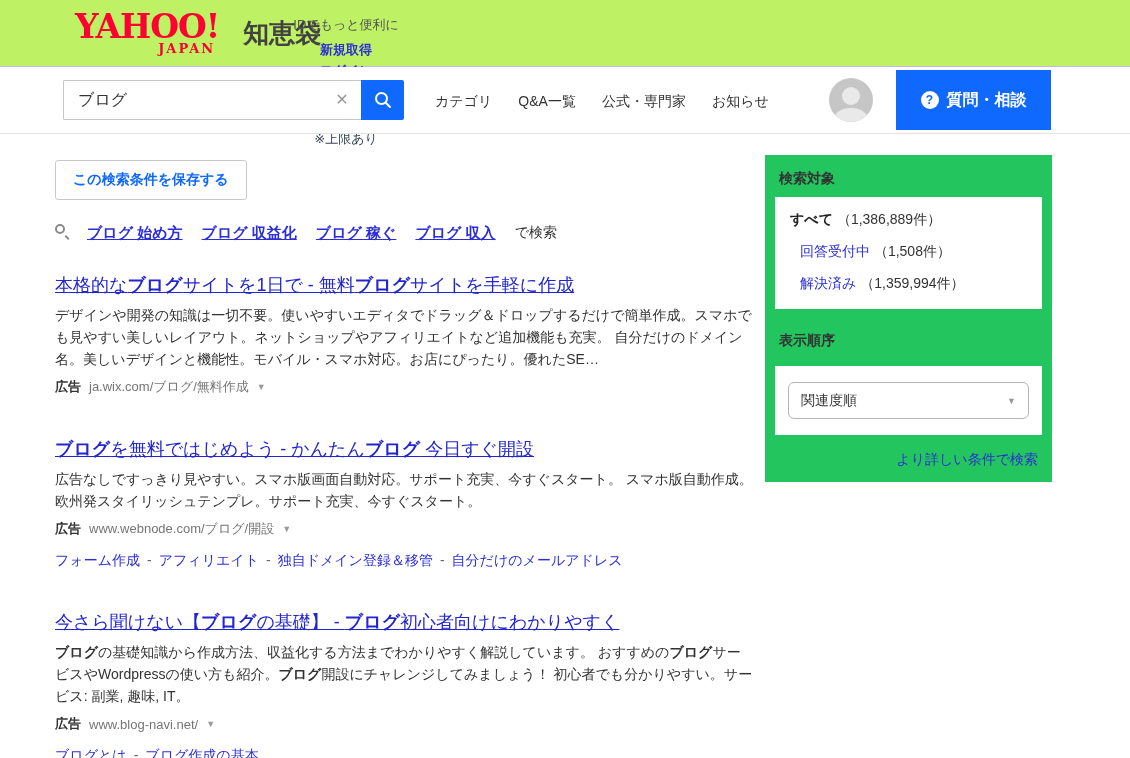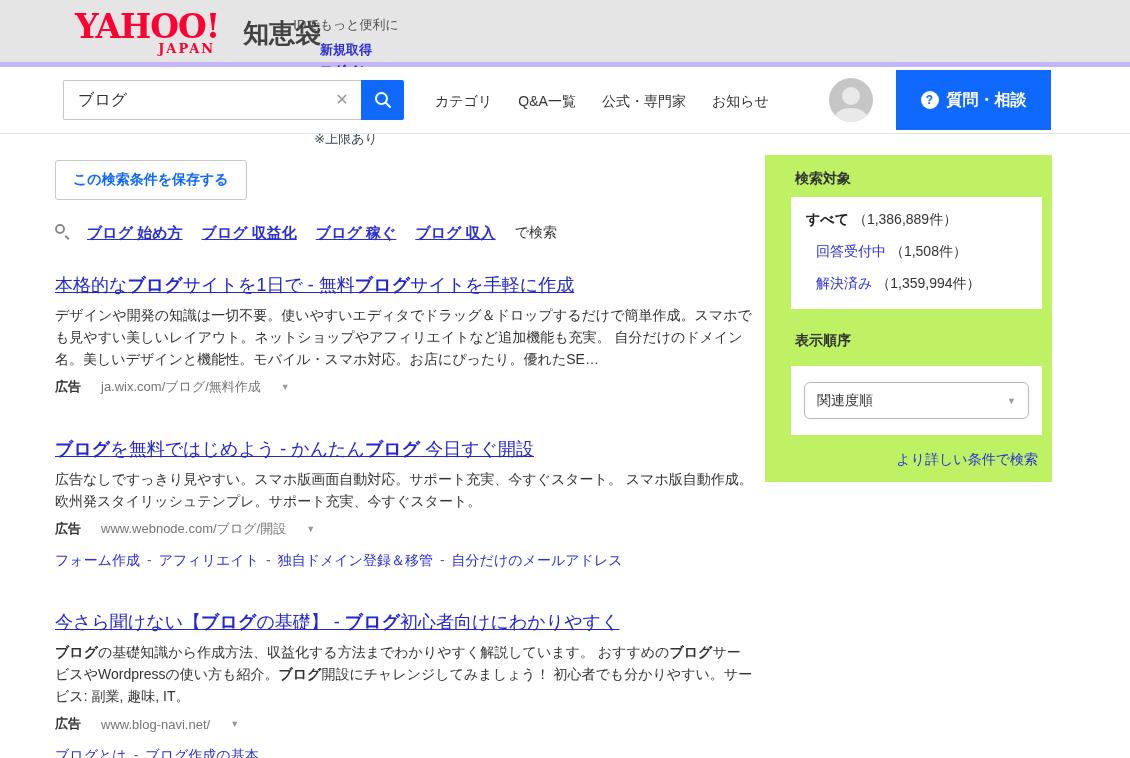--- a/index.html
+++ b/index.html
@@ -8,21 +8,21 @@
     font-family:"Liberation Sans","DejaVu Sans",sans-serif;
     background:#ffffff; color:#333; position:relative;
   }
   a { text-decoration:none; cursor:pointer; }
   .b { font-weight:700; }
 
   
   .topline { position:absolute; left:63px; top:0; right:0; height:2px; background:#4d4d4d; }
 
   
-  .topbar { position:absolute; left:0; top:0; width:100%; height:67px; border-bottom:5px solid #c4b5fd; background:#e5e5e5; }
+  .topbar { position:absolute; left:0; top:0; width:100%; height:67px; border-bottom:1px solid #c4b5fd; background:#bef264; }
   .logo-wrap { position:absolute; left:75px; top:11px; display:flex; align-items:flex-end; }
   .logo { display:flex; flex-direction:column; align-items:flex-end; color:#f03; cursor:pointer; }
   .logo .yj { font-family:"DejaVu Serif","Liberation Serif",serif; font-weight:700; font-size:33px; line-height:30px; letter-spacing:-1px; }
   .logo .jp { font-family:"DejaVu Serif","Liberation Serif",serif; font-weight:700; font-size:13px; line-height:13px; letter-spacing:2px; margin-right:4px; }
   .service-name { font-size:26px; font-weight:700; color:#424242; margin-left:24px; line-height:44px; }
   .promo { position:absolute; left:276px; top:14px; font-size:13px; line-height:21px; }
   .promo .row { display:flex; align-items:center; gap:4px;flex-direction:column; }
   .gray-txt { color:#555; }
   .blue-link { color:#2b2fd4; }
   .blue-link-b { color:#2b2fd4; font-weight:700; }
@@ -55,30 +55,30 @@
   .suggest a { color:#2b2fd4; font-weight:700; text-decoration:underline; }
   .suggest .suffix { color:#333; font-size:14px; }
   .mag-icon { width:15px; height:15px; position:relative; flex:0 0 auto; margin-right:-2px; }
   .mag-icon .lens { position:absolute; left:0; top:0; width:10px; height:10px; border:2px solid #8a8a8a; border-radius:50%; }
   .mag-icon .tail { position:absolute; left:11px; top:11px; width:5px; height:2px; background:#8a8a8a; transform:rotate(45deg); transform-origin:0 0; }
 
   .result { margin-top:30px; }
   .result + .result { margin-top:40px; }
   .r-title { font-size:18px; line-height:24px; color:#2326cf; text-decoration:underline; }
   .r-desc { margin-top:7px; font-size:14px; line-height:22px; color:#333; }
-  .ad-line { margin-top:7px; display:flex; align-items:center; gap:20px; font-size:13px; height:20px; cursor:pointer; }
+  .ad-line { margin-top:7px; display:flex; align-items:center; gap:8px; font-size:13px; height:20px; cursor:pointer; }
   .ad-label { color:#333; font-weight:700; }
   .ad-url { color:#757575; }
   .caret { color:#9a9a9a; font-size:9px; }
   .sublinks { margin-top:13px; font-size:14px; }
   .sublinks a { color:#2b2fd4; }
   .sublinks .dash { color:#666; margin:0 7px; }
 
   
-  .sidebar { position:absolute; left:765px; top:155px; width:287px; background:#bef264; padding-bottom:13px;padding-left:16px; }
+  .sidebar { position:absolute; left:765px; top:155px; width:287px; background:#22c55e; padding-bottom:13px; }
   .sb-head { margin:15px 14px 9px; font-size:14px; font-weight:700; color:#333; }
   .sb-head.mt { margin-top:23px; }
   .sb-box { background:#fff; margin:0 10px; padding:14px 15px 16px; font-size:14px; }
   .sb-all-label { font-weight:700; color:#222; }
   .sb-count { color:#333; }
   .sb-item { margin:14px 0 0 10px; }
   .sb-item a { color:#2b2fd4; }
   .sort-box { background:#fff; margin:16px 10px; padding:16px 13px; }
   .select-ctl { height:37px; border:1px solid #b5b5b5; border-radius:6px; display:flex; align-items:center; justify-content:space-between; padding:0 12px; font-size:14px; color:#333; cursor:pointer; background:#fff; }
   .advanced { text-align:right; margin:13px 14px 0; font-size:14px; }

